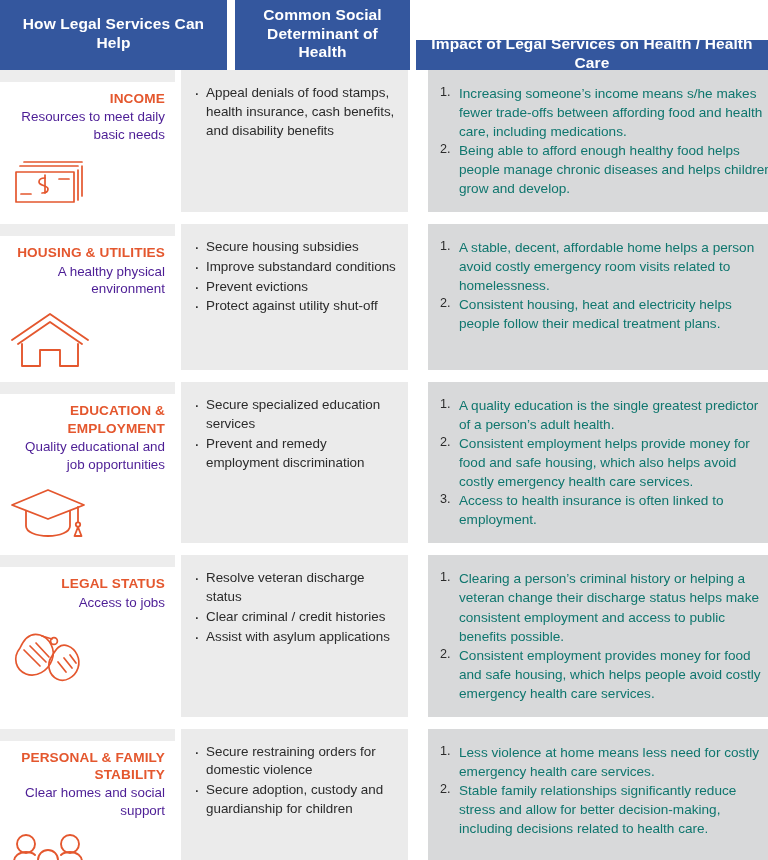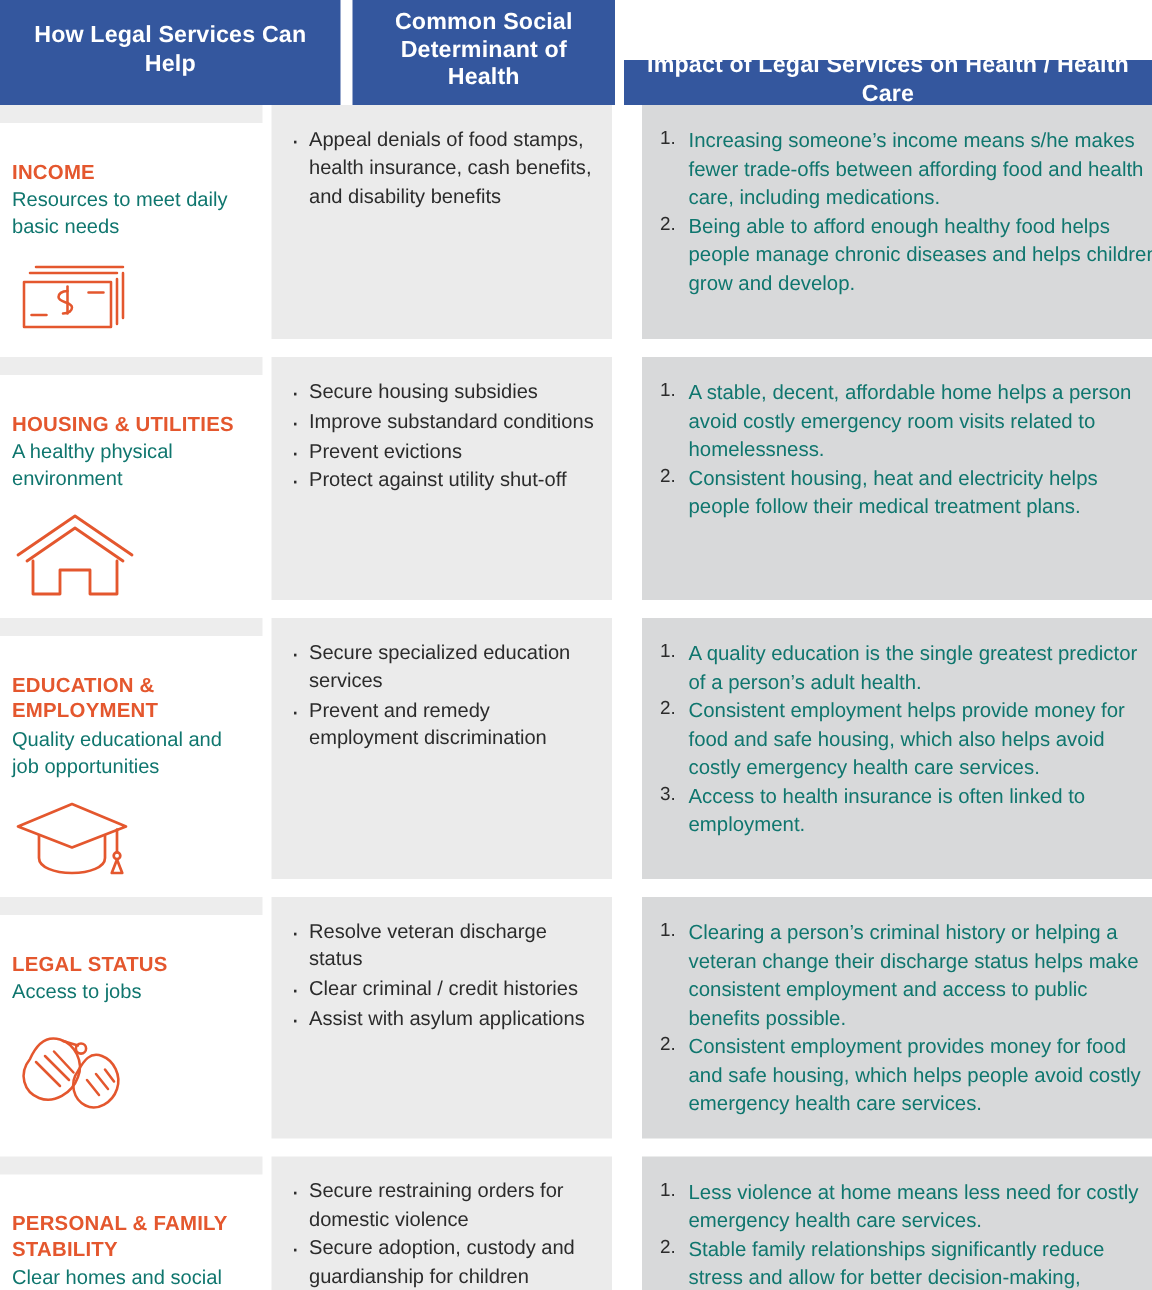--- a/index.html
+++ b/index.html
@@ -52,22 +52,23 @@
     position: relative;
     align-items: stretch;
   }
 
   
   .col1 {
     width: 175px;
     margin-right: 6px;
     background: #ffffff;
     position: relative;
-    padding: 16px 10px 0 8px;
+    padding: 0 10px 0 8px;
     flex: 0 0 175px;
+    text-align: right;
   }
   .col1-topbar {
     position: absolute;
     top: 0; left: 0;
     width: 175px;
     height: 12px;
     background: #EDEDED;
   }
   .col1-inner {
     padding-top: 20px;
@@ -75,21 +76,21 @@
   .sd-title {
     color: #E4572E;
     font-weight: bold;
     font-size: 13.6px;
     line-height: 1.28;
     letter-spacing: 0.15px;
     margin: 0 0 1px 0;
     text-transform: uppercase;
   }
   .sd-desc {
-    color: #0f766e;
+    color: #4c1d95;
     font-size: 13.4px;
     line-height: 1.33;
     margin: 0;
   }
   .sd-icon {
     margin-top: 12px;
   }
 
   
   .col2 {

